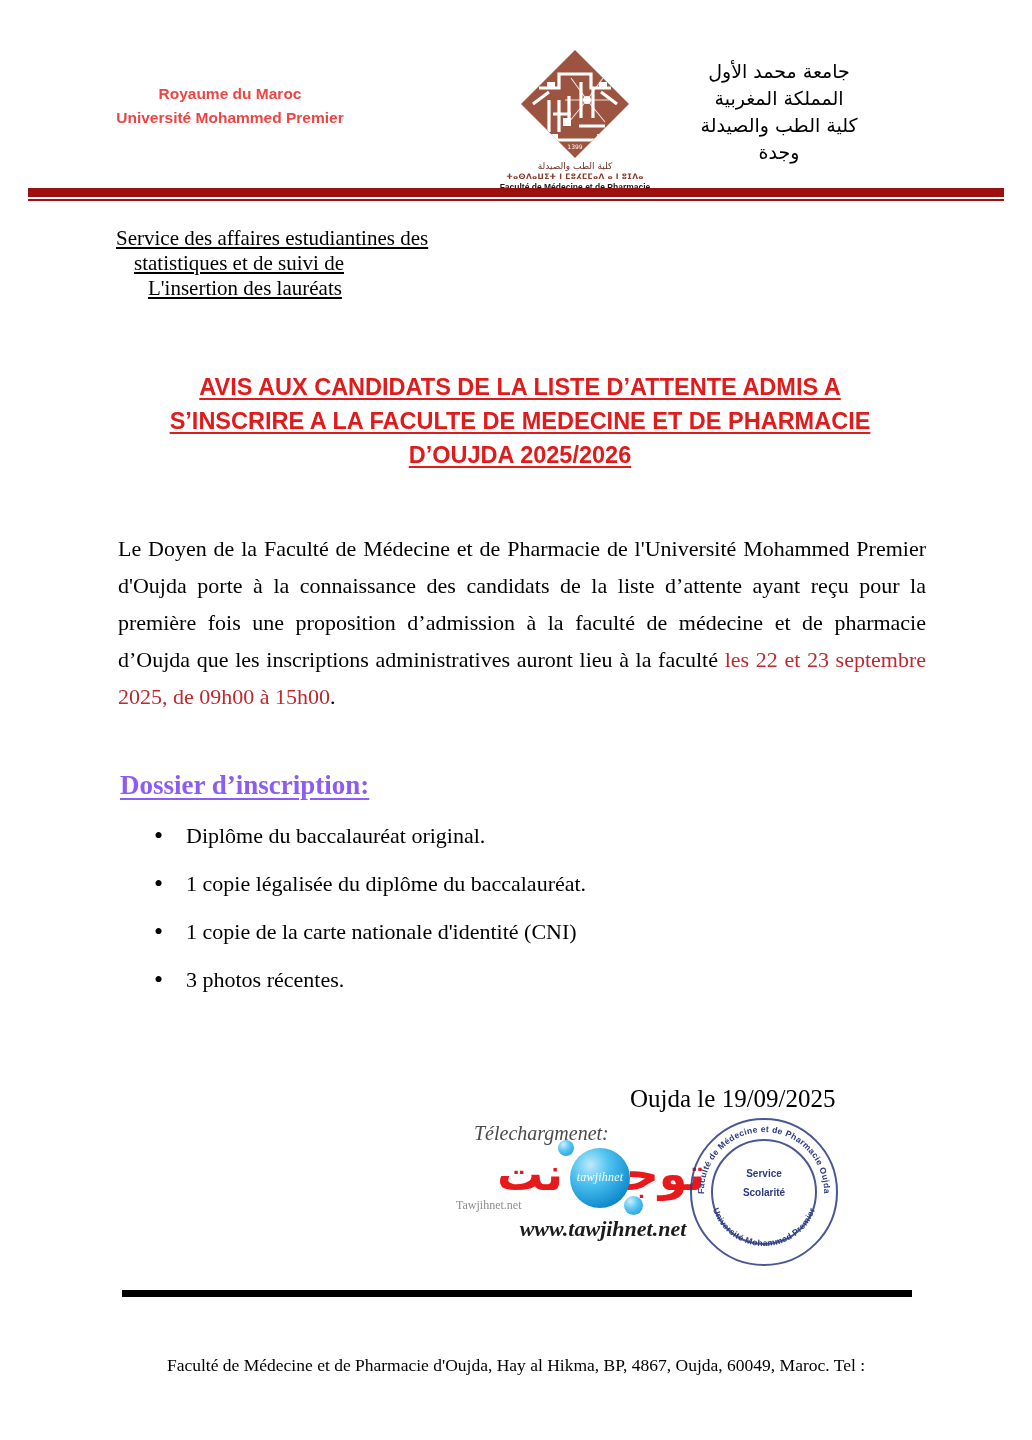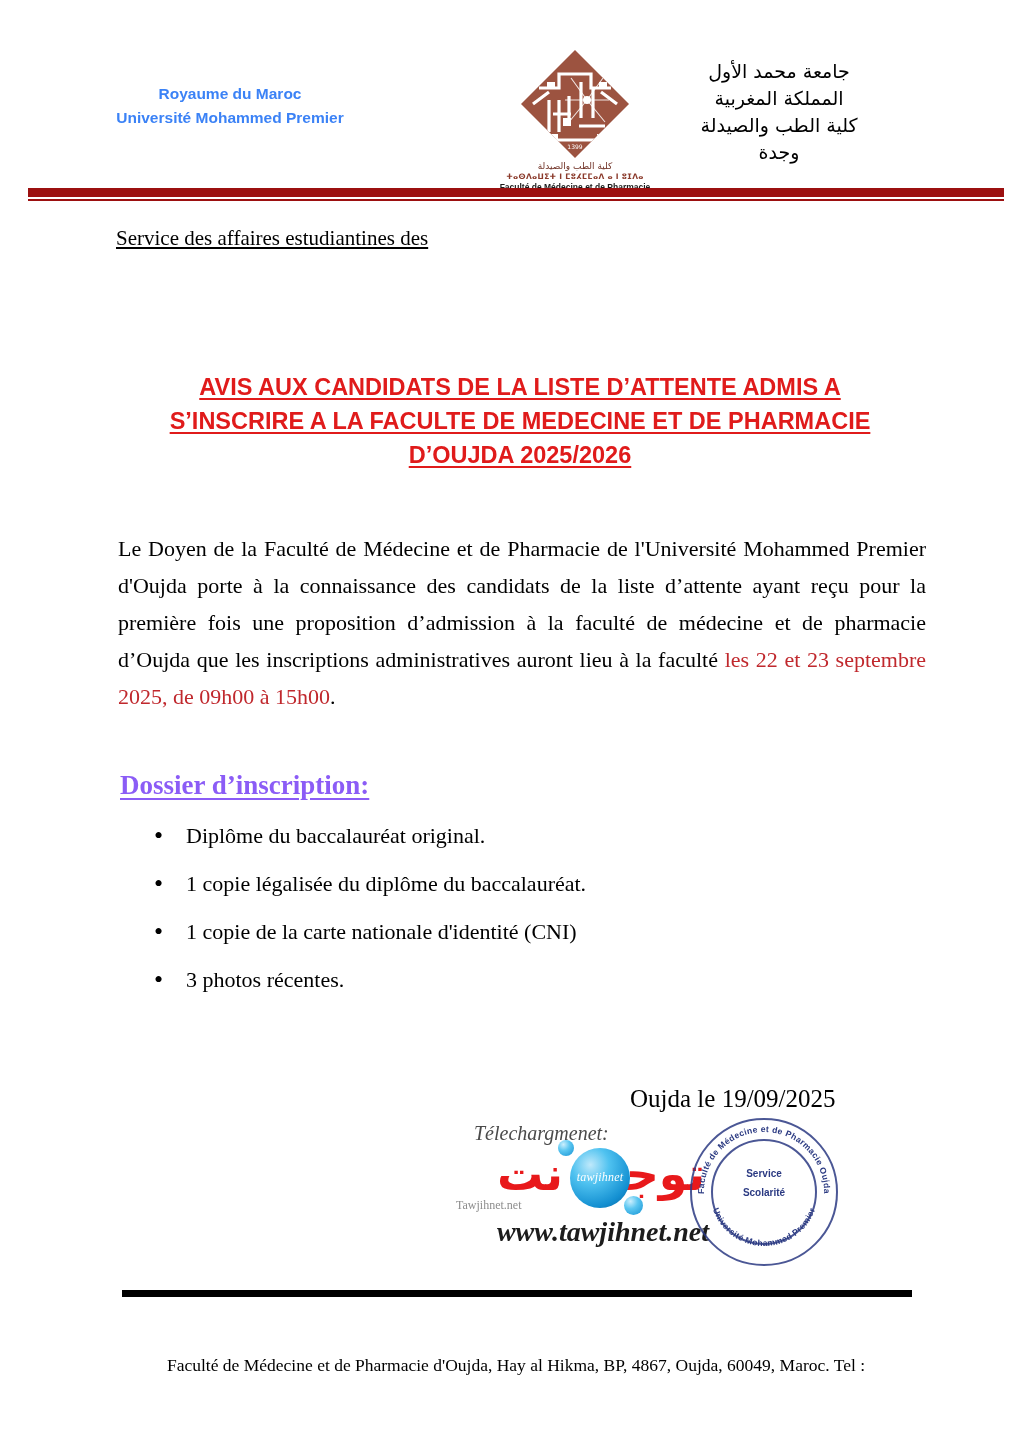--- a/index.html
+++ b/index.html
@@ -26,21 +26,21 @@
   .header-left {
     position: absolute;
     left: 40px;
     top: 82px;
     width: 380px;
     text-align: center;
     font-family: "Liberation Sans", sans-serif;
     font-weight: bold;
     font-size: 15.5px;
     line-height: 24px;
-    color: #3b82f6;
+    color: #ef4444;
   }
   .header-right {
     position: absolute;
     right: 118px;
     top: 58px;
     width: 270px;
     text-align: center;
     direction: rtl;
     font-family: "DejaVu Sans", sans-serif;
     font-size: 19px;
@@ -287,21 +287,21 @@
   }
   .wm-url {
     position: absolute;
     left: 10px;
     top: 76px;
     width: 290px;
     text-align: center;
     font-family: "Liberation Serif", serif;
     font-style: italic;
     font-weight: bold;
-    font-size: 28px;
+    font-size: 22px;
     color: #1c1c1c;
   }
 
   
   .stamp {
     position: absolute;
     left: 690px;
     top: 1118px;
     width: 148px;
     height: 148px;
@@ -422,20 +422,22 @@
     <div>كلية الطب والصيدلة</div>
     <div>وجدة</div>
   </div>
 </div>
 
 <div class="rule-red-thick"></div>
 <div class="rule-red-thin"></div>
 
 <div class="service-block">
   <div class="service-line-1"><span class="u">Service des affaires estudiantines des</span></div>
+  <div class="service-line-2"><span class="u">statistiques et de suivi de</span></div>
+  <div class="service-line-3"><span class="u">L'insertion des lauréats</span></div>
 </div>
 
 <div class="notice-title">
   <span class="u">AVIS AUX CANDIDATS DE LA LISTE D’ATTENTE ADMIS A</span><br>
   <span class="u">S’INSCRIRE A LA FACULTE DE MEDECINE ET DE PHARMACIE</span><br>
   <span class="u">D’OUJDA 2025/2026</span>
 </div>
 
 <p class="body-par"><span>Le Doyen de la Faculté de Médecine et de Pharmacie de l'Université Mohammed Premier d'Oujda porte à la connaissance des candidats de la liste d’attente ayant reçu pour la première fois une proposition d’admission à la faculté de médecine et de pharmacie d’Oujda que les inscriptions administratives auront lieu à la faculté </span><span class="hl-red">les 22 et 23 septembre 2025, de 09h00 à 15h00</span><span>.</span></p>
 

